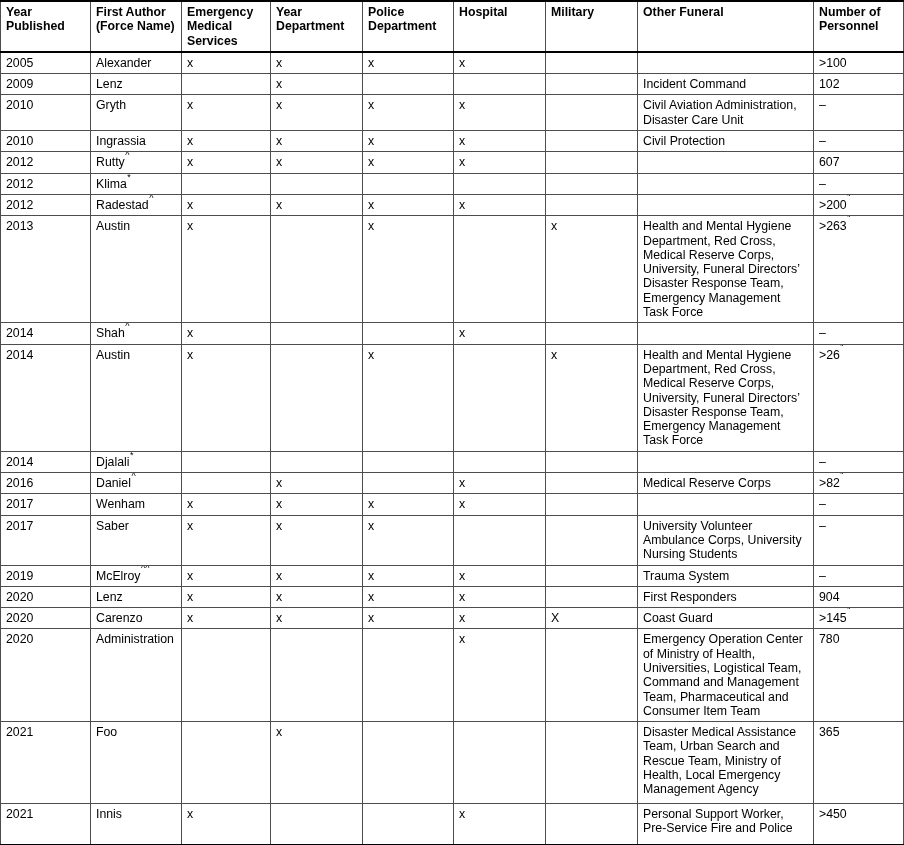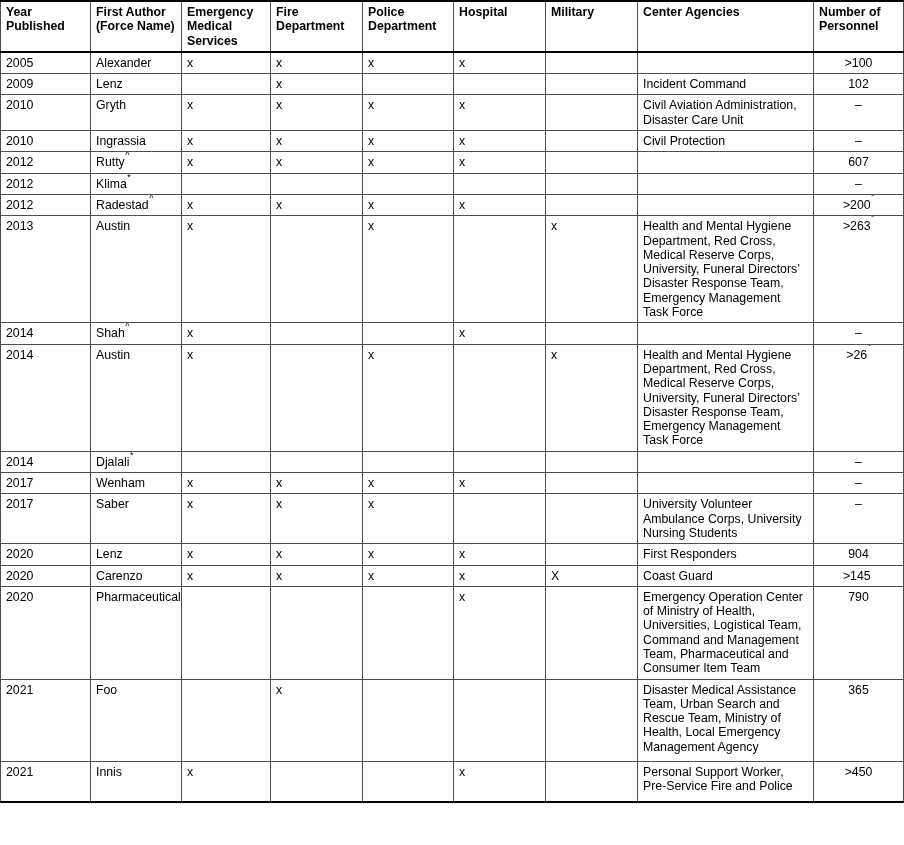--- a/index.html
+++ b/index.html
@@ -57,21 +57,20 @@
     font-weight: bold;
     border-top: none;
     border-bottom: 2px solid #000;
     height: 47px;
     text-align: left;
   }
   table.data-table tbody td {
     font-weight: normal;
   }
   td.num {
-    text-align: center;
   }
   td.mark {
     text-align: left;
   }
   sup.fn {
     font-size: 9px;
     line-height: 0;
     position: relative;
     top: -3px;
     padding-left: 0.5px;
@@ -92,25 +91,25 @@
       <col class="c5">
         <col class="c6">
         <col class="c7">
         <col class="c8">
     </colgroup>
     <thead>
       <tr>
         <th>Year Published</th>
         <th>First Author (Force Name)</th>
         <th>Emergency Medical Services</th>
-        <th>Fire Department</th>
+        <th>Year Department</th>
         <th>Police Department</th>
         <th>Hospital</th>
         <th>Military</th>
-        <th>Center Agencies</th>
+        <th>Other Funeral</th>
         <th>Number of Personnel</th>
       </tr>
     </thead>
     <tbody id="table-body">
         <tr style="height: 20px;">
           <td>2005</td>
           <td>Alexander</td>
           <td class="mark">x</td>
           <td class="mark">x</td>
           <td class="mark">x</td>
@@ -223,20 +222,31 @@
           <td>Djalali<sup class="fn">*</sup></td>
           <td class="mark"></td>
           <td class="mark"></td>
           <td class="mark"></td>
           <td class="mark"></td>
           <td class="mark"></td>
           <td></td>
           <td class="num">–</td>
         </tr>
         <tr style="height: 20px;">
+          <td>2016</td>
+          <td>Daniel<sup class="fn">^</sup></td>
+          <td class="mark"></td>
+          <td class="mark">x</td>
+          <td class="mark"></td>
+          <td class="mark">x</td>
+          <td class="mark"></td>
+          <td>Medical Reserve Corps</td>
+          <td class="num">&gt;82<sup class="fn">˜</sup></td>
+        </tr>
+        <tr style="height: 20px;">
           <td>2017</td>
           <td>Wenham</td>
           <td class="mark">x</td>
           <td class="mark">x</td>
           <td class="mark">x</td>
           <td class="mark">x</td>
           <td class="mark"></td>
           <td></td>
           <td class="num">–</td>
         </tr>
@@ -245,20 +255,31 @@
           <td>Saber</td>
           <td class="mark">x</td>
           <td class="mark">x</td>
           <td class="mark">x</td>
           <td class="mark"></td>
           <td class="mark"></td>
           <td>University Volunteer Ambulance Corps, University Nursing Students</td>
           <td class="num">–</td>
         </tr>
         <tr style="height: 20px;">
+          <td>2019</td>
+          <td>McElroy<sup class="fn">^^</sup></td>
+          <td class="mark">x</td>
+          <td class="mark">x</td>
+          <td class="mark">x</td>
+          <td class="mark">x</td>
+          <td class="mark"></td>
+          <td>Trauma System</td>
+          <td class="num">–</td>
+        </tr>
+        <tr style="height: 20px;">
           <td>2020</td>
           <td>Lenz</td>
           <td class="mark">x</td>
           <td class="mark">x</td>
           <td class="mark">x</td>
           <td class="mark">x</td>
           <td class="mark"></td>
           <td>First Responders</td>
           <td class="num">904</td>
         </tr>
@@ -268,28 +289,28 @@
           <td class="mark">x</td>
           <td class="mark">x</td>
           <td class="mark">x</td>
           <td class="mark">x</td>
           <td class="mark">X</td>
           <td>Coast Guard</td>
           <td class="num">&gt;145<sup class="fn">˜</sup></td>
         </tr>
         <tr style="height: 92px;">
           <td>2020</td>
-          <td>Pharmaceutical</td>
+          <td>Administration</td>
           <td class="mark"></td>
           <td class="mark"></td>
           <td class="mark"></td>
           <td class="mark">x</td>
           <td class="mark"></td>
           <td>Emergency Operation Center of Ministry of Health, Universities, Logistical Team, Command and Management Team, Pharmaceutical and Consumer Item Team</td>
-          <td class="num">790</td>
+          <td class="num">780</td>
         </tr>
         <tr style="height: 82px;">
           <td>2021</td>
           <td>Foo</td>
           <td class="mark"></td>
           <td class="mark">x</td>
           <td class="mark"></td>
           <td class="mark"></td>
           <td class="mark"></td>
           <td>Disaster Medical Assistance Team, Urban Search and Rescue Team, Ministry of Health, Local Emergency Management Agency</td>

